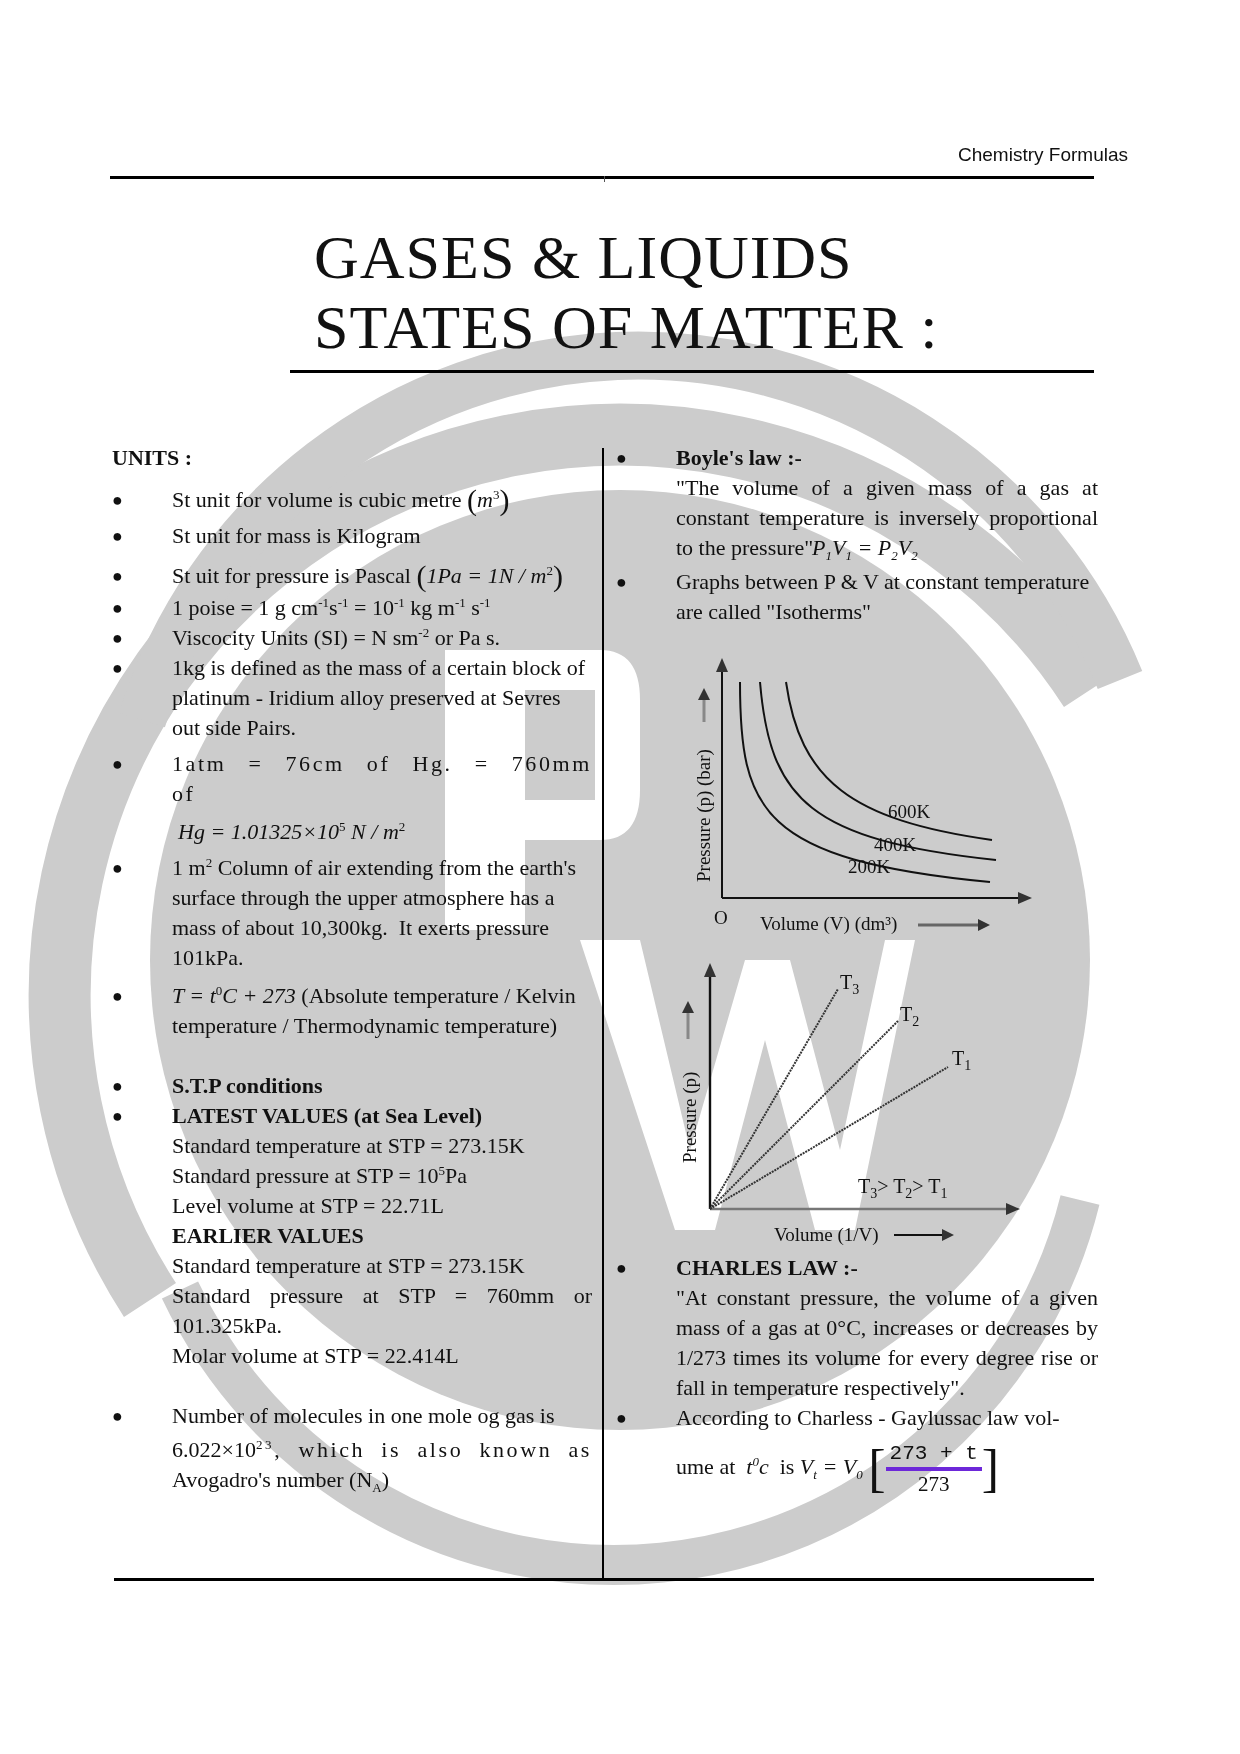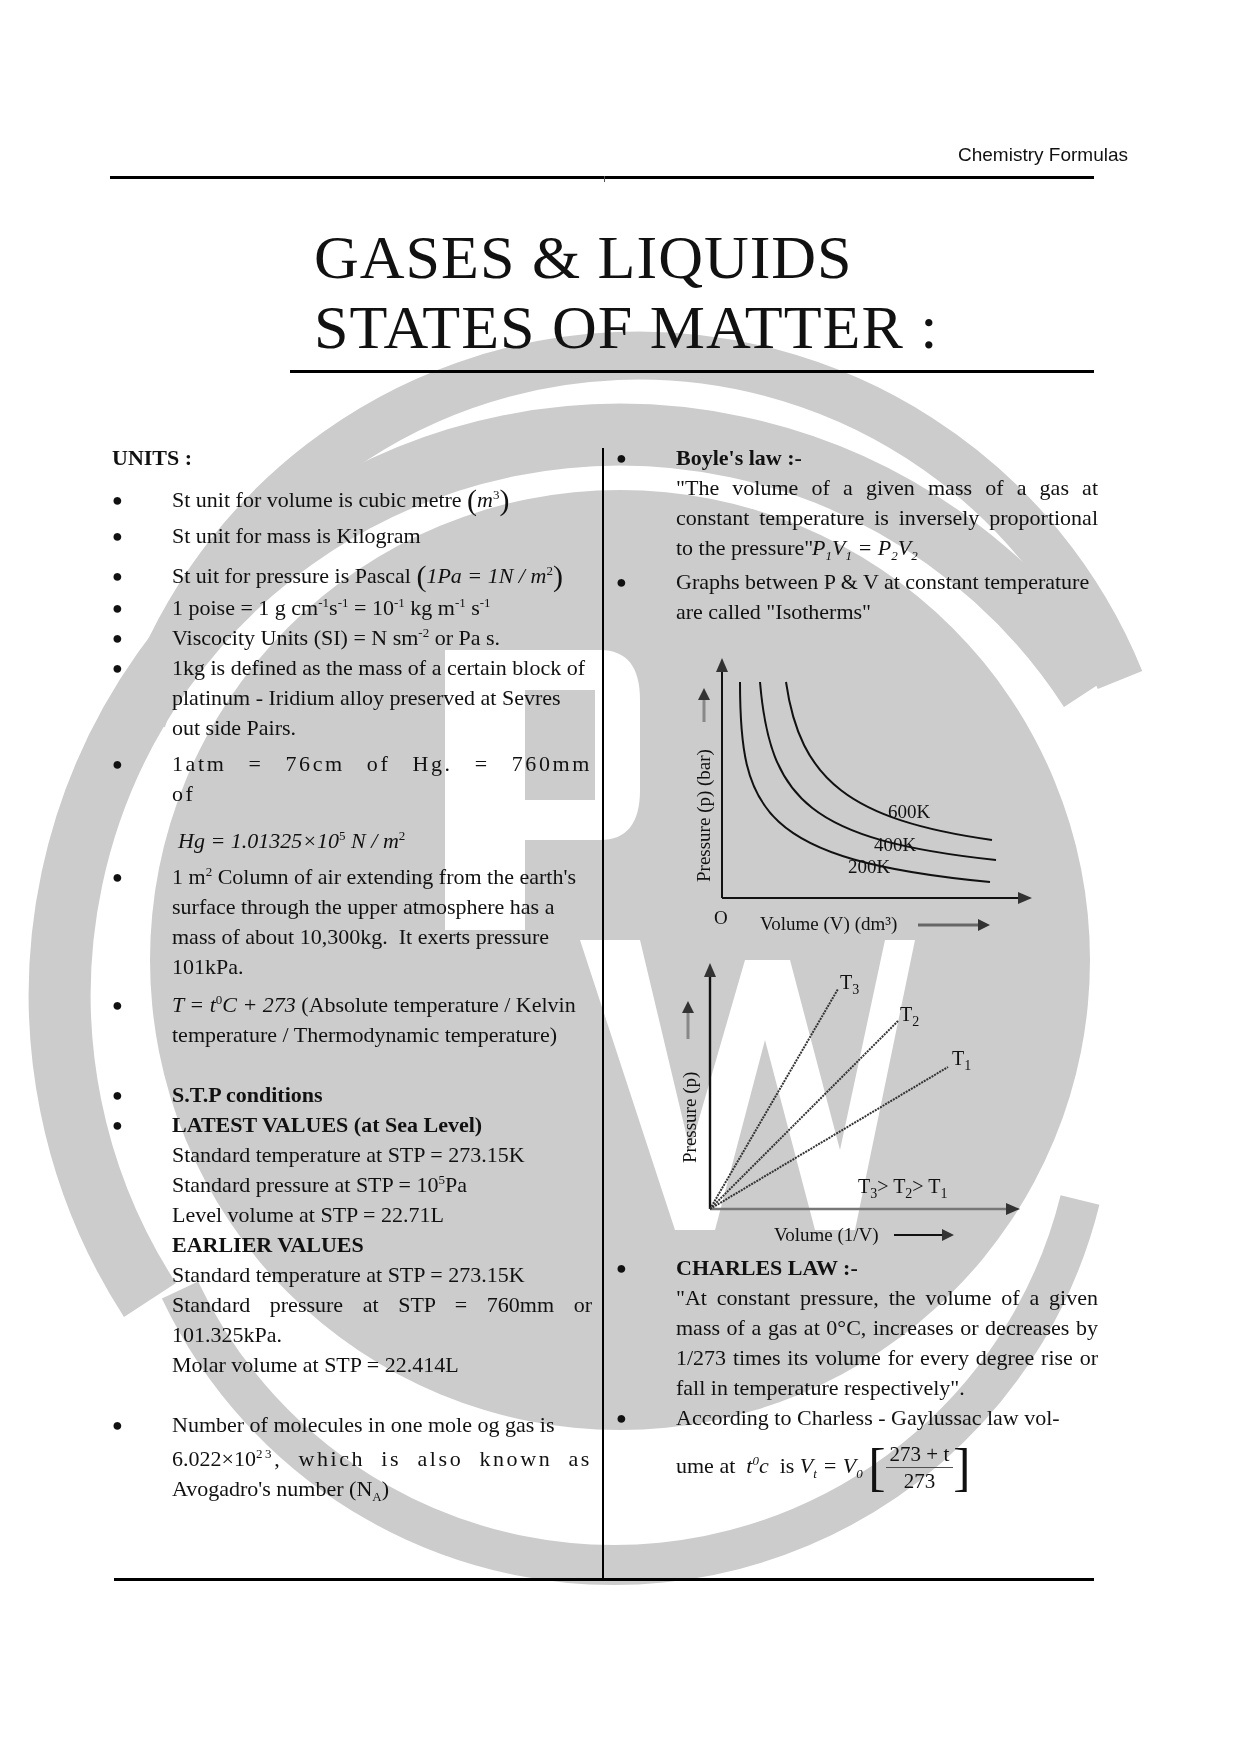--- a/index.html
+++ b/index.html
@@ -36,21 +36,21 @@
   .col-right .item { padding-left: 64px; }
   .col-right .bullet { left: 4px; }
   .math { font-style: italic; }
   .justify { text-align: justify; text-align-last: justify; }
   .spaced { letter-spacing: 2.6px; word-spacing: 8px; }
   sup, sub { font-size: 13px; line-height: 0; }
   .paren { font-size: 30px; font-weight: 200; vertical-align: -3px; }
 
   .chart { position: absolute; }
   .frac { display: inline-block; vertical-align: middle; text-align: center; font-size: 21px; line-height: 26px; }
-  .frac .num { display: block; border-bottom: 1px solid #6d28d9; padding: 0 4px; }
+  .frac .num { display: block; border-bottom: 4px solid #6d28d9; padding: 0 4px; font-family: Liberation Mono, monospace; }
   .frac .den { display: block; padding: 0 4px; }
   .bracket { font-size: 52px; font-weight: 100; vertical-align: middle; line-height: 1; }
 </style>
 </head>
 <body>
 
 <svg class="watermark" viewBox="0 0 1240 1754">
   <g fill="none" stroke="#cccccc">
     <path d="M 150 1300 A 470 470 0 1 1 1090 690" stroke-width="62"></path>
     <path d="M 140 1020 A 480 480 0 0 1 1000 540" stroke-width="0"></path>
@@ -117,21 +117,21 @@
     </div>
 
     <div class="item" style="margin-bottom:6px;">
       <span class="bullet">●</span>
       <span>1kg is defined as the mass of a certain block of platinum - Iridium alloy preserved at Sevres out side Pairs.</span>
     </div>
 
     <div class="item" style="margin-bottom:6px;">
       <span class="bullet">●</span>
       <div class="justify spaced">1atm = 76cm of Hg. = 760mm of</div>
-      <div style="margin-top:17px; padding-left:6px;"><span class="math">Hg = 1.01325×10</span><sup>5</sup><span class="math"> N / m</span><sup>2</sup></div>
+      <div style="margin-top:8px; padding-left:6px;"><span class="math">Hg = 1.01325×10</span><sup>5</sup><span class="math"> N / m</span><sup>2</sup></div>
     </div>
 
     <div class="item" style="margin-bottom:8px;">
       <span class="bullet">●</span>
       <span>1 m<sup>2</sup> Column of air extending from the earth's surface through the upper atmosphere has a mass of about 10,300kg.&nbsp; It exerts pressure 101kPa.</span>
     </div>
 
     <div class="item" style="margin-bottom:30px;">
       <span class="bullet">●</span>
       <span class="math">T = t</span><sup>0</sup><span class="math">C + 273</span>

